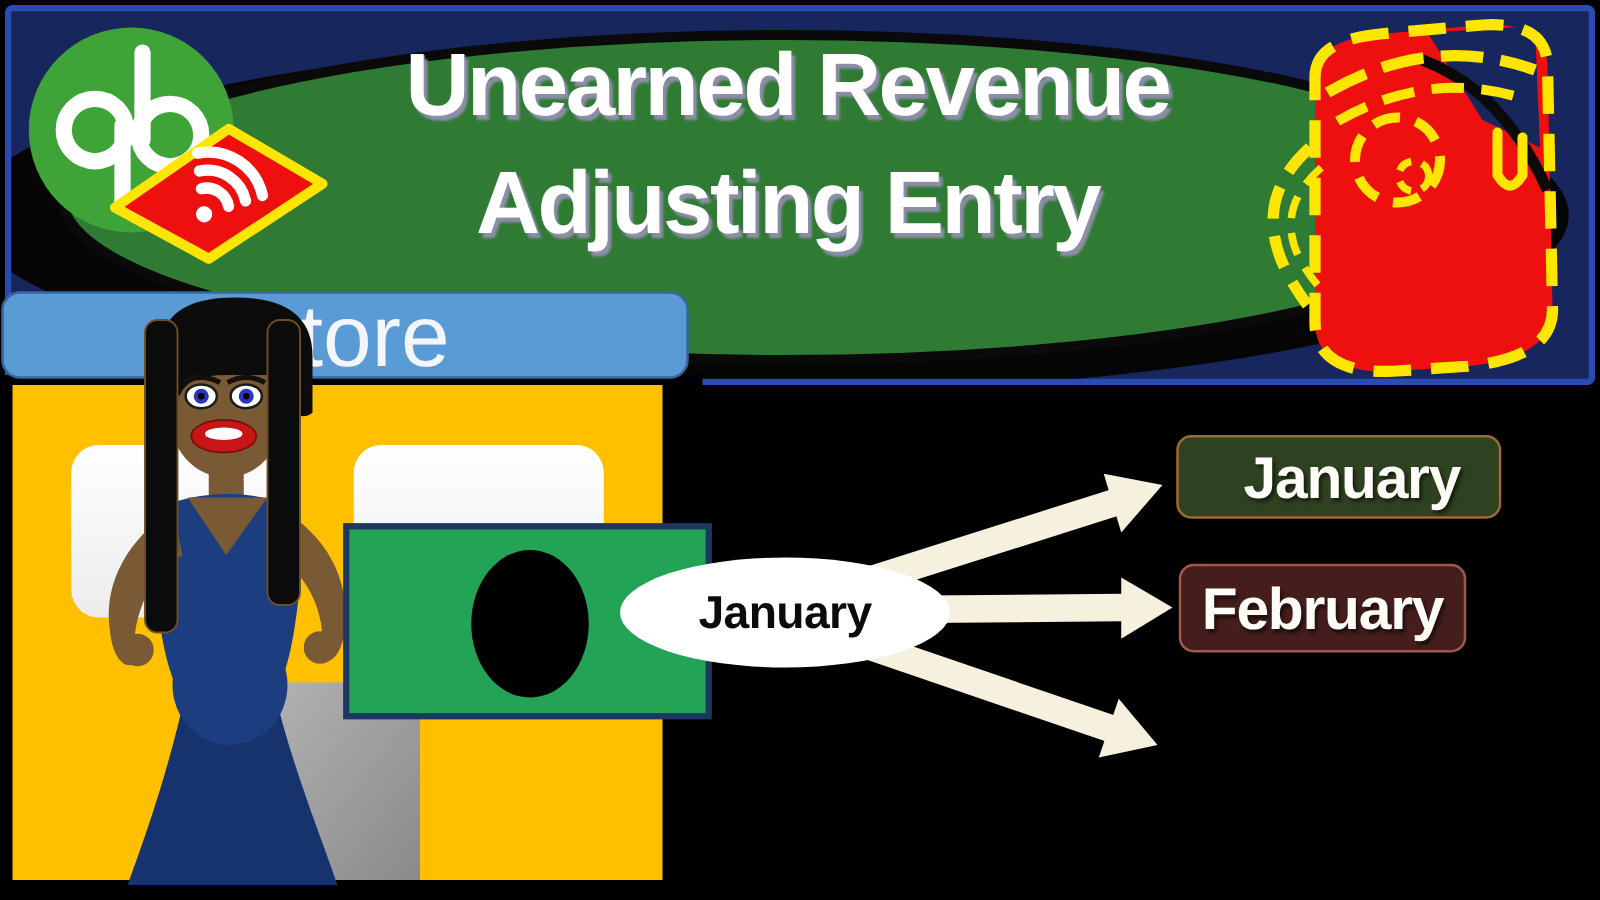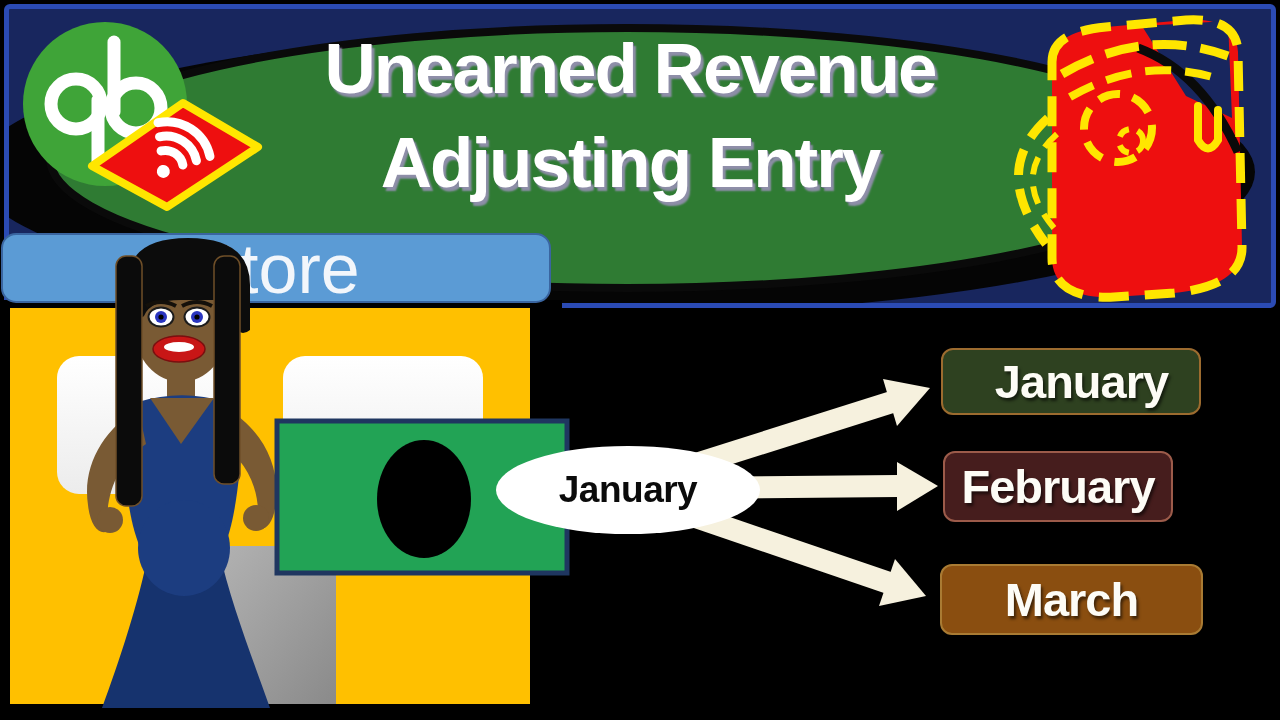--- a/index.html
+++ b/index.html
@@ -177,17 +177,14 @@
   <div id="revenue-pill">
     <span>January</span>
   </div>
 
   <div id="box-january" class="month-box" style="background: rgb(46, 65, 32); border-color: rgb(156, 107, 47);">
     <span>January</span>
   </div>
   <div id="box-february" class="month-box" style="background: rgb(70, 29, 29); border-color: rgb(156, 91, 74);">
     <span>February</span>
   </div>
-  <div id="box-march" class="month-box" style="background: rgb(138, 78, 16); border-color: rgb(169, 123, 51);">
-    <span>March</span>
-  </div>
 
 </div>
 
 </body></html>

